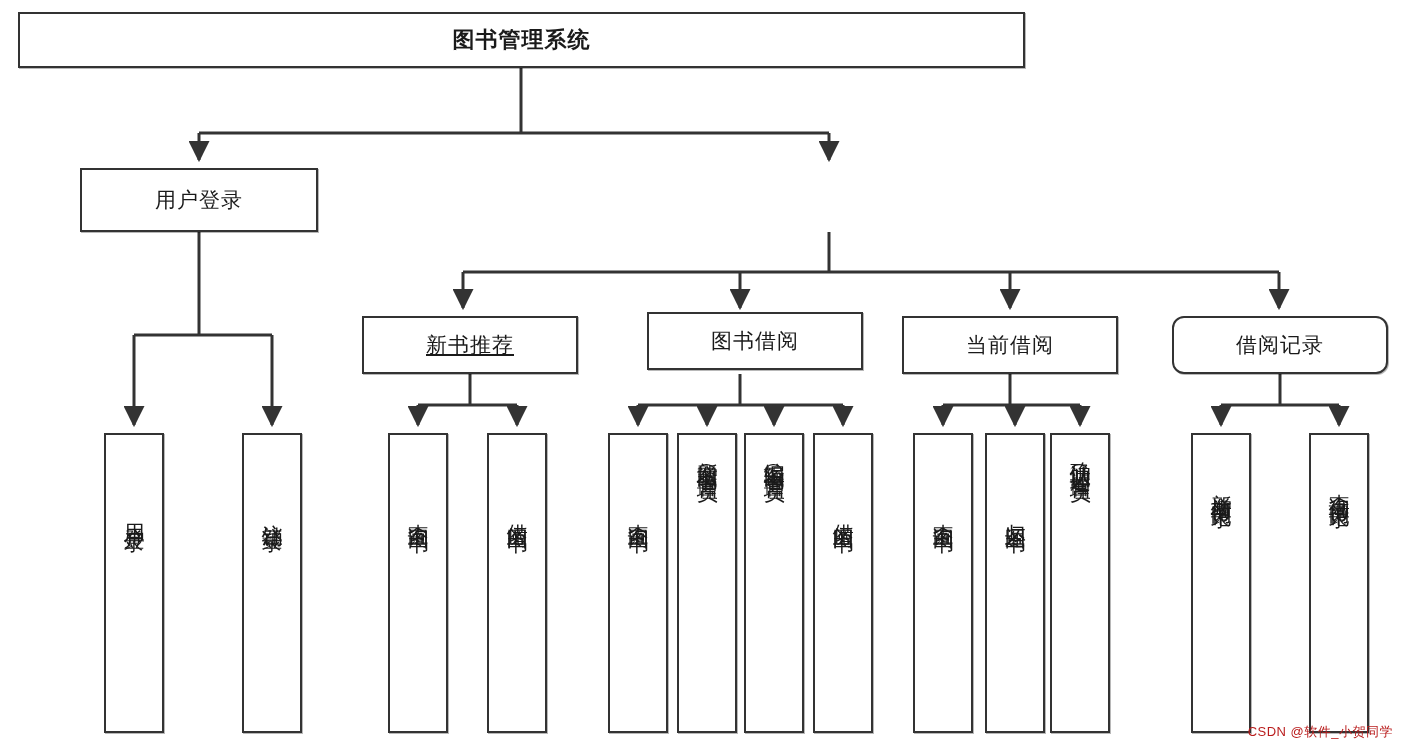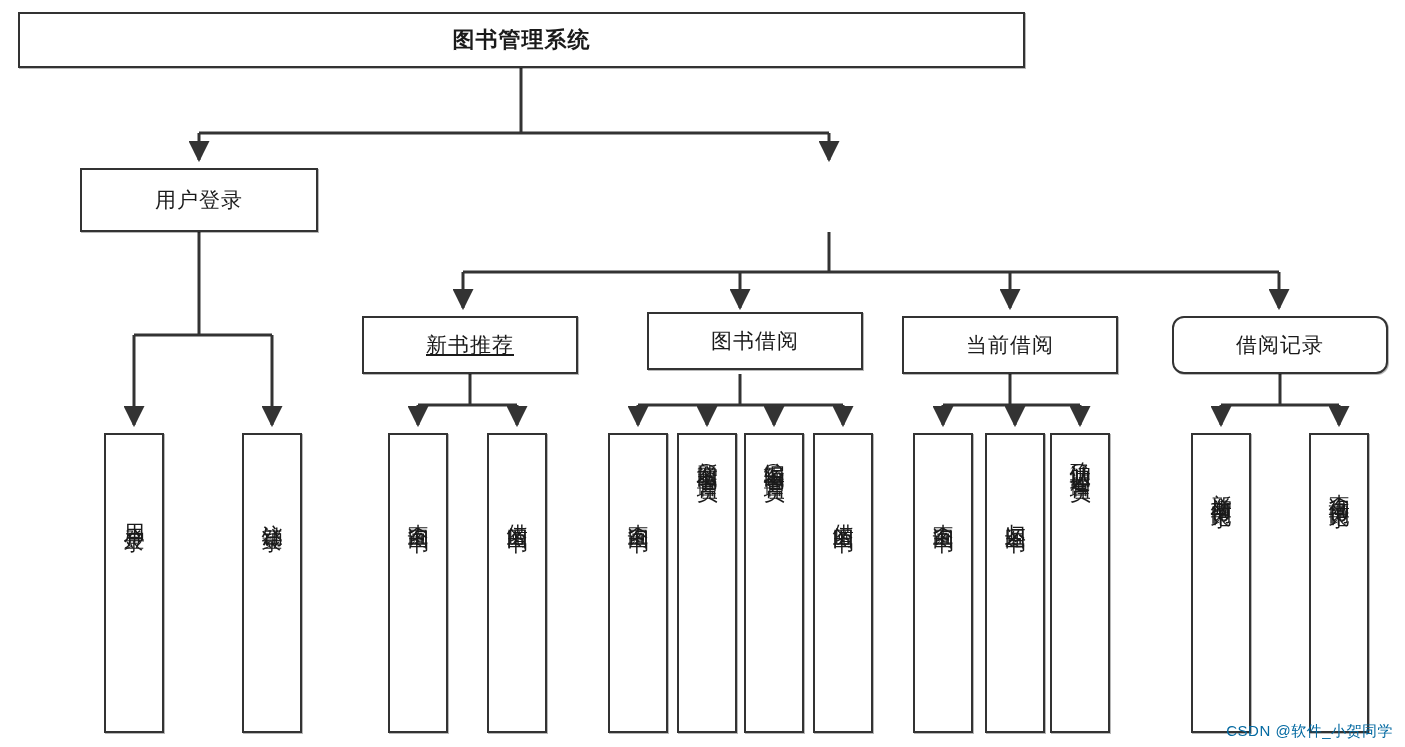--- a/index.html
+++ b/index.html
@@ -59,22 +59,22 @@
     align-items: center;
     white-space: nowrap;
   }
   .node.vert.tall {
     justify-content: flex-start;
   }
   #watermark {
     position: absolute;
     right: 12px;
     bottom: 6px;
-    font-size: 15px;
-    color: #0369a1;
+    font-size: 13px;
+    color: #b91c1c;
     letter-spacing: 0.5px;
     z-index: 5;
     white-space: nowrap;
   }
 </style>
 </head>
 <body>
 
 <div id="diagram">
 

